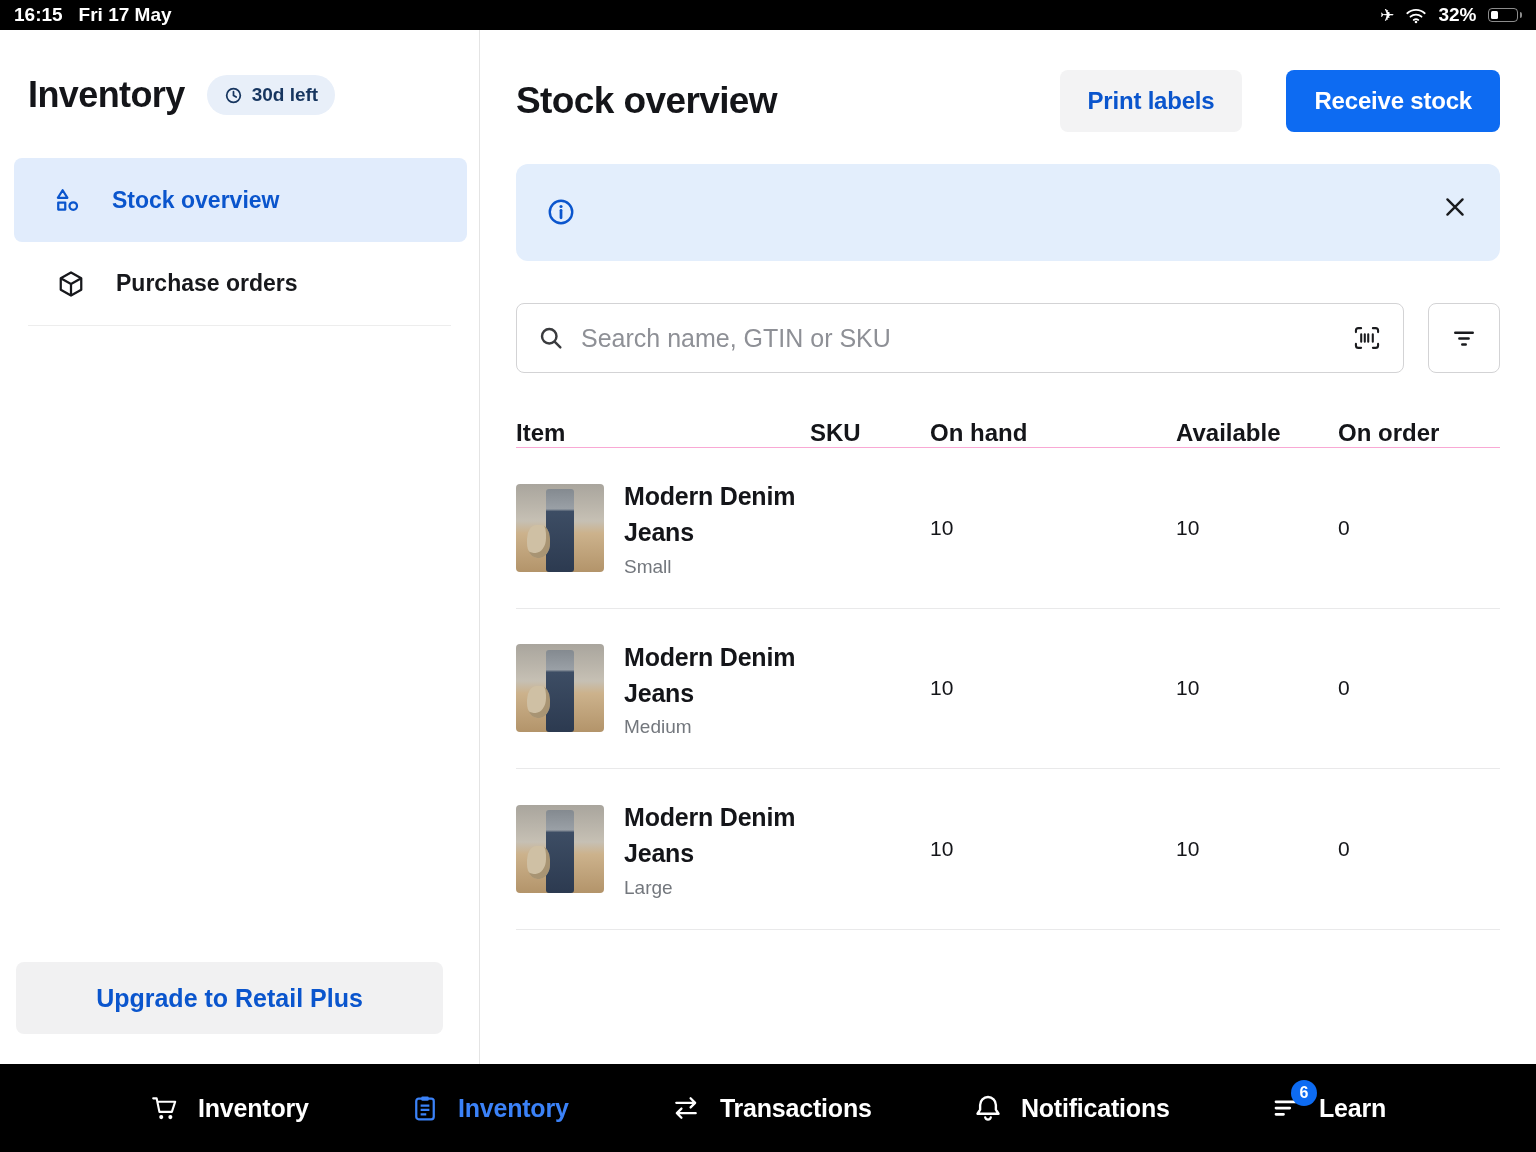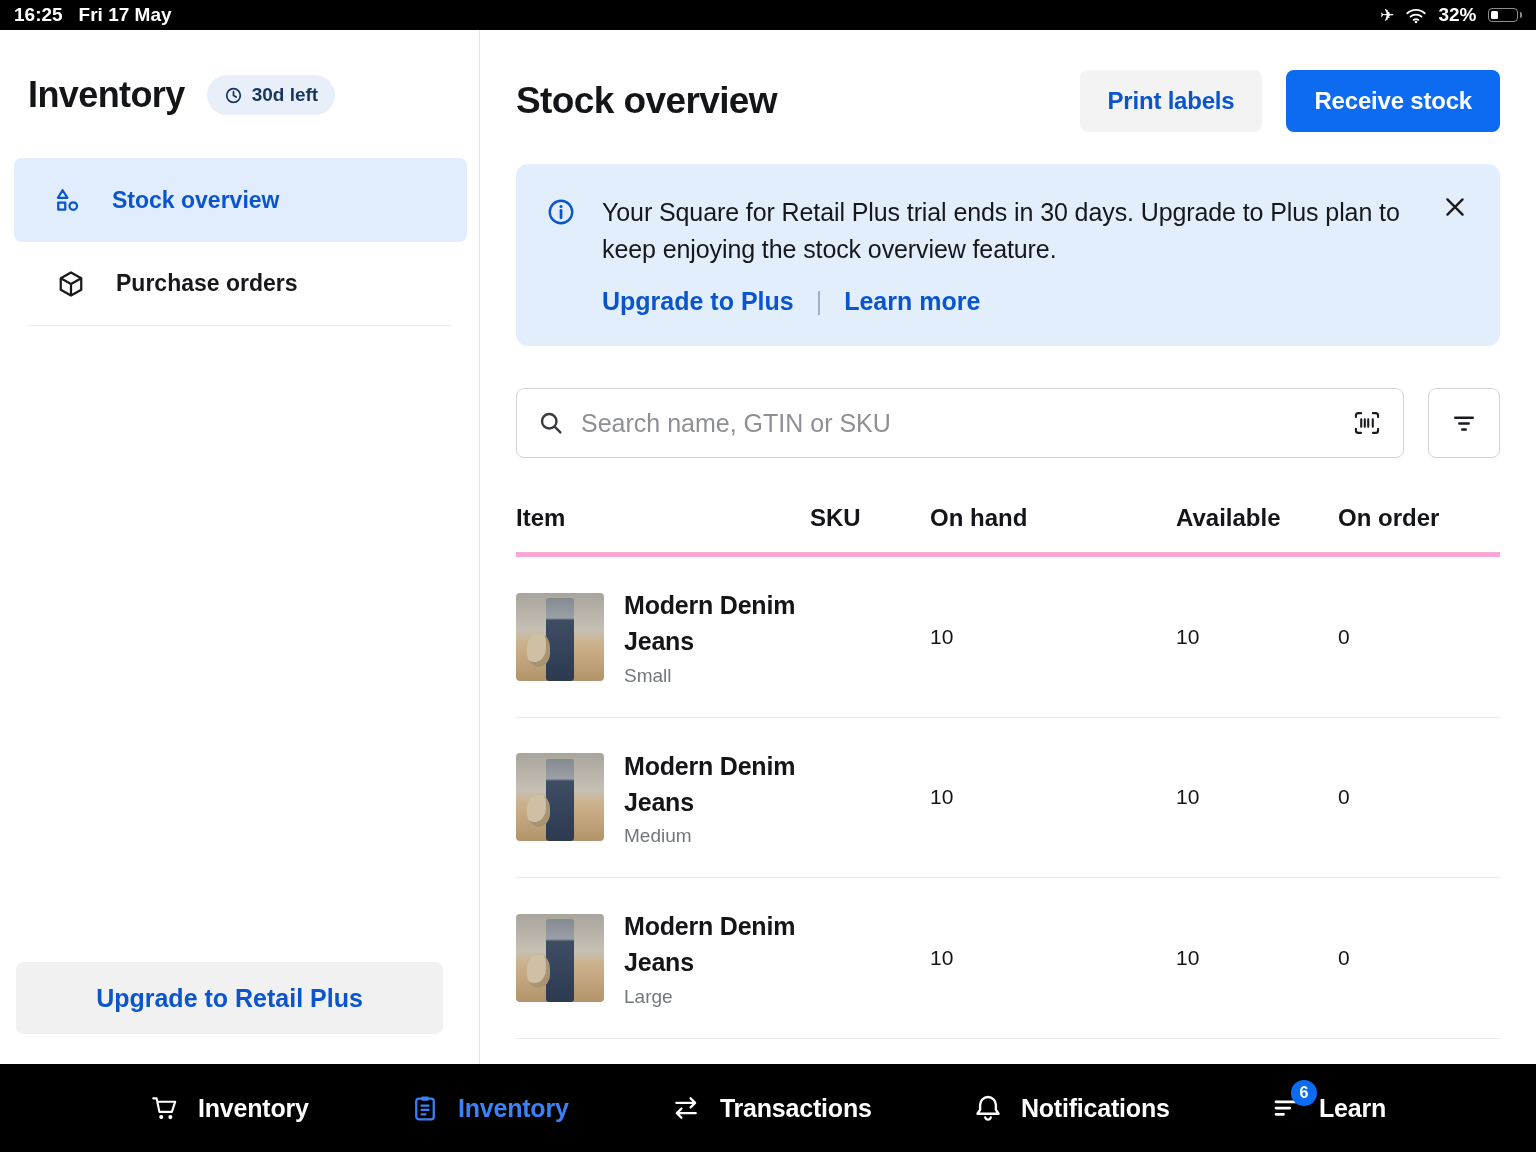--- a/index.html
+++ b/index.html
@@ -33,21 +33,21 @@
   .nav-item{display:flex;align-items:center;gap:30px;height:84px;padding:0 28px;font-size:23px;font-weight:600;cursor:pointer;color:#17181c}
   .nav-item.selected{background:var(--selected-bg);color:var(--link);border-radius:8px;margin:0 -12px 0 -10px;padding:0 38px}
   .nav-item.hairline{border-bottom:1px solid #ededed;margin:0 4px}
   .nav-icon{display:flex;flex:0 0 auto}
   .upgrade-btn{position:absolute;left:16px;right:36px;bottom:30px;height:72px;background:#f1f1f2;border:none;border-radius:8px;color:var(--link);font-size:25px;font-weight:700;font-family:inherit;cursor:pointer}
 
   
   .content{flex:1 1 auto;padding:38px 36px 0;position:relative;overflow:hidden}
   .content-header{display:flex;align-items:center;justify-content:space-between;margin-top:2px}
   .page-title{font-size:37px;font-weight:800;letter-spacing:-.6px}
-  .header-actions{display:flex;gap:24px}
+  .header-actions{display:flex;gap:44px}
   .btn{height:62px;padding:0 28px;border:none;border-radius:8px;font-size:24px;font-weight:700;font-family:inherit;cursor:pointer;letter-spacing:-.2px}
   .btn-secondary{background:#f3f3f4;color:var(--link)}
   .btn-primary{background:var(--accent);color:#fff}
 
   .banner{margin-top:32px;background:var(--banner-bg);border-radius:12px;padding:30px 34px 30px 30px;display:flex;gap:26px;position:relative}
   .banner-icon{color:var(--link);flex:0 0 auto;margin-top:3px}
   .banner-text{font-size:25px;line-height:1.46;max-width:800px;color:#15171a;letter-spacing:-.1px}
   .banner-links{display:flex;gap:22px;align-items:center;margin-top:20px;font-size:25px;font-weight:700}
   .banner-link{color:var(--link);cursor:pointer}
   .banner-divider{color:#9fb0c6;font-weight:400}
@@ -56,21 +56,21 @@
   .search-row{margin-top:42px;display:flex;gap:24px}
   .search-box{flex:1;height:70px;border:1.5px solid #d3d3d5;border-radius:8px;display:flex;align-items:center;padding:0 20px;gap:16px;background:#fff}
   .search-icon{color:#3a3b3e;display:flex}
   .search-input{flex:1;border:none;outline:none;font-size:25px;font-family:inherit;color:#141519;background:transparent}
   .search-input::placeholder{color:#8e9096}
   .barcode-icon{color:#1a1b1e;display:flex;cursor:pointer}
   .filter-btn{width:72px;height:70px;border:1.5px solid #d3d3d5;border-radius:8px;background:#fff;display:flex;align-items:center;justify-content:center;cursor:pointer;color:#1a1b1e}
 
   .table{margin-top:46px}
   .thead,.trow{display:grid;grid-template-columns:1fr 120px 246px 162px 162px;align-items:center}
-  .thead{font-size:24px;font-weight:700;padding-bottom:20px;border-bottom:5px solid #f9a8d4;color:#141519}
+  .thead{font-size:24px;font-weight:700;border-bottom:1px solid #f9a8d4;color:#141519}
   .num{}
   .trow{padding:30px 0;border-bottom:1px solid #e9e9ea}
   .item-cell{display:flex;gap:20px;align-items:center}
   .item-name{font-size:25px;font-weight:700;line-height:1.45;max-width:188px;letter-spacing:-.2px}
   .item-variant{font-size:19px;color:#73777d;margin-top:5px}
   .cell.num{font-size:21px}
 
   .thumb{width:88px;height:88px;border-radius:4px;position:relative;overflow:hidden;flex:0 0 auto;
     background:linear-gradient(to bottom,#a9a59d 0%,#c6c0b4 42%,#ccb28c 56%,#b3946a 100%)}
   .thumb::before{content:"";position:absolute;left:34%;top:6%;width:32%;height:94%;
@@ -84,21 +84,21 @@
   .bn-icon{display:flex;position:relative}
   .bn-badge{position:absolute;top:-13px;left:20px;background:var(--accent);color:#fff;min-width:26px;height:26px;border-radius:50%;font-size:16px;font-weight:700;display:flex;align-items:center;justify-content:center}
 </style>
 </head>
 <body style="--accent: #0d6bf2; --link: #0a55cd; --banner-bg: #e3eefc; --selected-bg: #e1ecfc; --badge-bg: #e8eff9; --badge-text: #16355f;">
 
 <div class="app">
 
   <div class="status-bar">
     <div class="sb-left">
-      <span class="sb-time">16:25</span>
+      <span class="sb-time">16:15</span>
       <span class="sb-date">Fri 17 May</span>
     </div>
     <div class="sb-right">
       <span class="sb-plane">✈</span>
       <span style="display:flex">
         <svg width="22" height="17" viewBox="0 0 24 18" fill="none" stroke="#fff" stroke-width="2" stroke-linecap="round">
           <path d="M2.5 6.5a14 14 0 0 1 19 0"></path>
             <path d="M6 10.3a9 9 0 0 1 12 0"></path>
             <path d="M9.5 13.8a4.6 4.6 0 0 1 5 0"></path>
             <circle cx="12" cy="16" r="1.4" fill="#fff" stroke="none"></circle>
@@ -166,28 +166,20 @@
       </div>
 
       <div class="banner">
         <span class="banner-icon">
           <svg width="30" height="30" viewBox="0 0 24 24" fill="none">
             <circle cx="12" cy="12" r="9" stroke="currentColor" stroke-width="1.9"></circle>
             <circle cx="12" cy="7.6" r="1.25" fill="currentColor"></circle>
             <path d="M12 10.6v6" stroke="currentColor" stroke-width="2.2" stroke-linecap="round"></path>
           </svg>
         </span>
-        <div>
-          <div class="banner-text">Your Square for Retail Plus trial ends in 30 days. Upgrade to Plus plan to keep enjoying the stock overview feature.</div>
-          <div class="banner-links">
-            <span class="banner-link">Upgrade to Plus</span>
-            <span class="banner-divider">|</span>
-            <span class="banner-link">Learn more</span>
-          </div>
-        </div>
         <span class="banner-close">
           <svg width="26" height="26" viewBox="0 0 24 24" fill="none" stroke="currentColor" stroke-width="2.2" stroke-linecap="round">
               <path d="M5 5l14 14M19 5L5 19"></path>
             </svg>
         </span>
       </div>
 
       <div class="search-row">
         <div class="search-box">
           <span class="search-icon">

